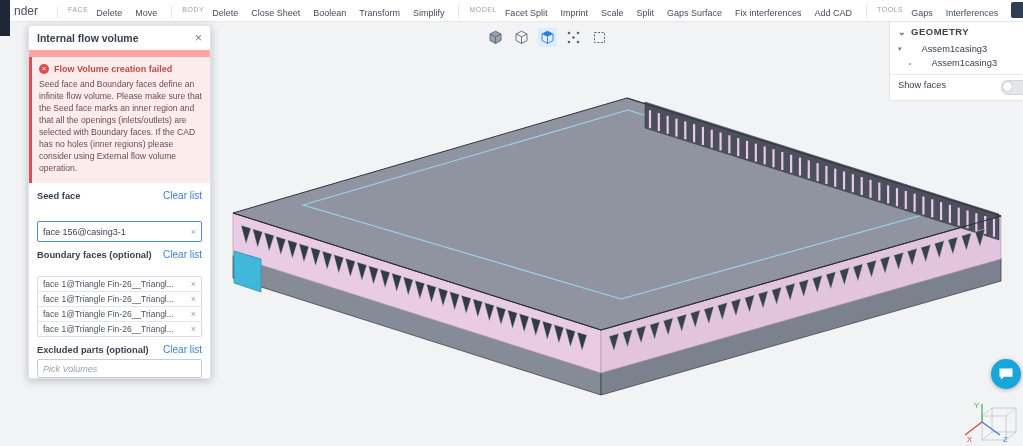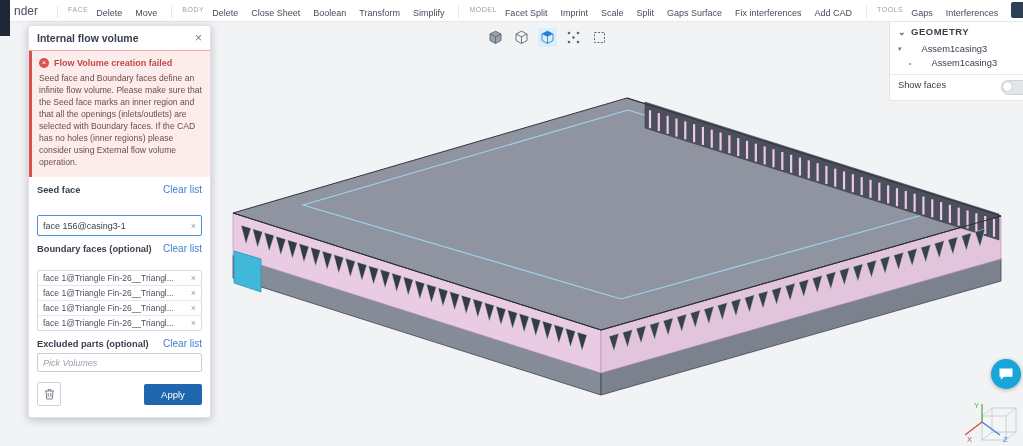--- a/index.html
+++ b/index.html
@@ -19,21 +19,21 @@
   .topbar .cutlbl{font-size:12px;color:#454e5c;margin-right:18px;}
   .tb-right{margin-left:auto;display:flex;gap:7px;align-items:center;margin-right:-16px;}
   .btn-exit{background:#2e3e54;color:#fff;font-size:9px;padding:3px 13px;border-radius:2px;border:none;cursor:pointer;}
   .corner{position:absolute;left:0;top:0;width:10px;height:36px;background:#1d2736;z-index:18;}
 
   
   .dialog{position:absolute;left:28px;top:25px;width:181px;background:#fff;
     border:1px solid #dfe3e7;border-radius:3px;box-shadow:0 2px 8px rgba(30,40,60,.25);
     z-index:20;}
   .dialog-header{display:flex;justify-content:space-between;align-items:center;
-    padding:6px 8px;border-bottom:1px solid #fca5a5;}
+    padding:6px 8px;border-bottom:7px solid #fca5a5;}
   .dialog-title{font-size:10.5px;font-weight:600;color:#39414e;}
   .close-btn{color:#77808c;font-size:12px;line-height:10px;cursor:pointer;}
   .error-box{background:#fdecec;border-left:3px solid #d8504f;padding:7px 8px 9px 7px;}
   .error-title{display:flex;gap:5px;align-items:center;color:#c14949;font-weight:700;font-size:9px;}
   .error-icon{width:10px;height:10px;min-width:10px;border-radius:50%;background:#d8504f;color:#fff;
     font-size:8px;line-height:10px;text-align:center;font-weight:400;}
   .error-body{margin-top:4px;font-size:8.6px;line-height:1.4;color:#6e4c4b;}
   .section{padding:7px 8px 0;}
   .sec-head{display:flex;justify-content:space-between;align-items:center;}
   .sec-label{font-size:9.3px;font-weight:700;color:#39414e;}
@@ -332,28 +332,20 @@
   </div>
 
   <div class="section">
     <div class="sec-head">
       <span class="sec-label">Excluded parts (optional)</span>
       <span class="clear-link">Clear list</span>
     </div>
     <input class="ghost" placeholder="Pick Volumes" style="">
   </div>
 
-  <div class="dialog-footer">
-    <span class="trash-btn">
-      <svg width="11" height="12" viewBox="0 0 11 12">
-        <path d="M1 3h9M4 3V1.6h3V3M2 3l.7 8h5.6L9 3M4.2 5v4M6.8 5v4" fill="none" stroke="#7b8490" stroke-width="1"></path>
-      </svg>
-    </span>
-    <button class="apply-btn">Apply</button>
-  </div>
 </div>
 
 <div class="right-panel">
   <div class="rp-header">
     <span class="rp-chevron">⌄</span>
     <span>GEOMETRY</span>
   </div>
   <div id="geometry-tree">
       <div class="tree-row">
         <span class="tree-caret">▾</span>

